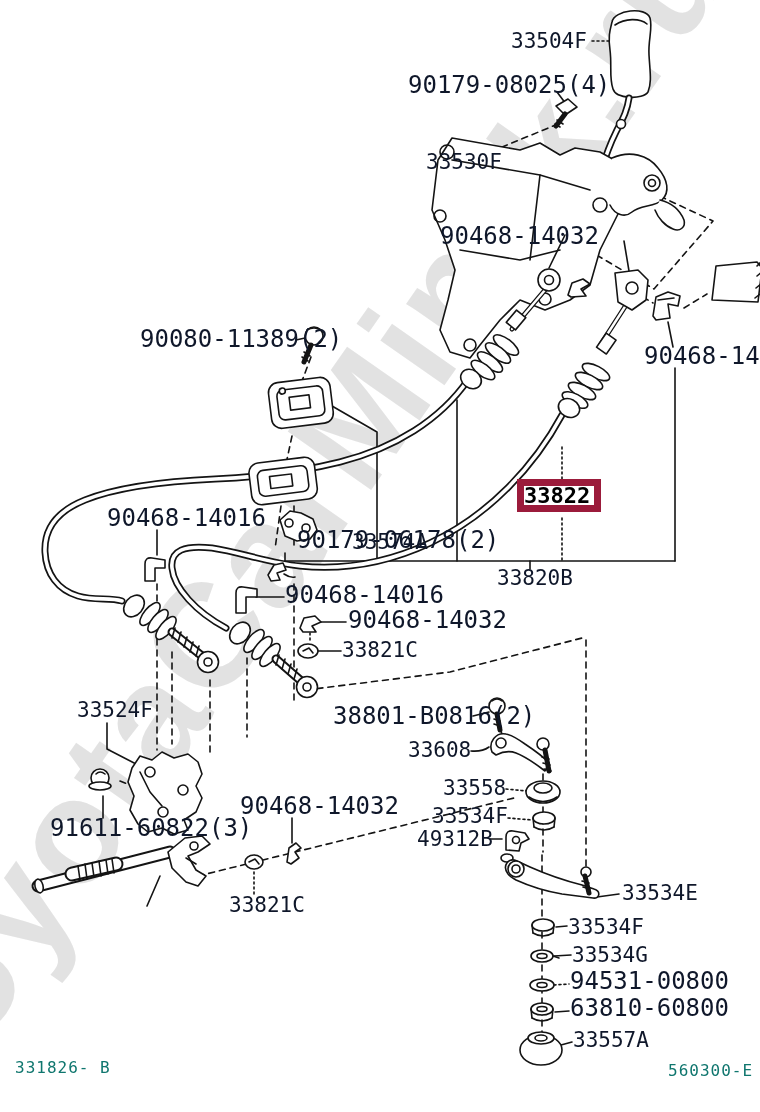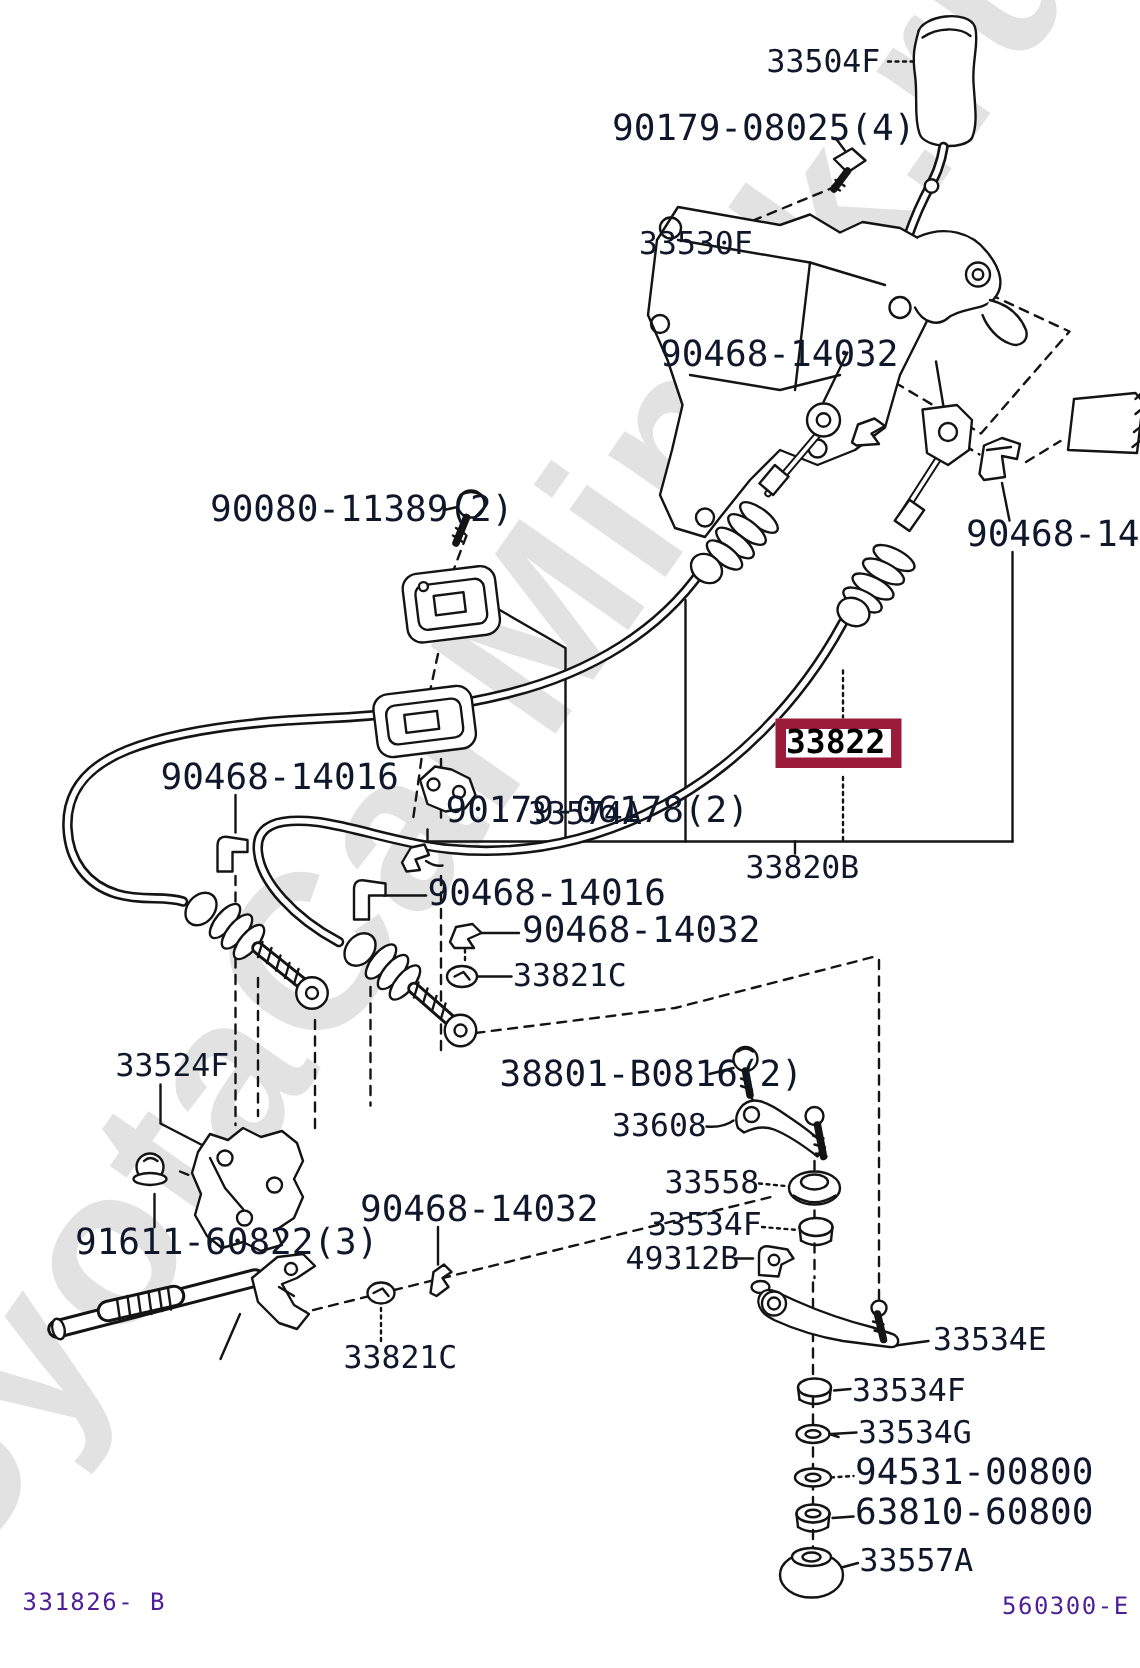--- a/index.html
+++ b/index.html
@@ -5,21 +5,21 @@
   html,body{margin:0;padding:0;background:#ffffff;}
   #stage{position:relative;width:760px;height:1112px;background:#ffffff;overflow:hidden;
          font-family:"DejaVu Sans Mono",monospace;}
   #watermark{position:absolute;left:-180px;top:1040px;transform:rotate(-55deg);transform-origin:0 0;
              font-family:"Liberation Sans",sans-serif;font-weight:bold;font-size:148px;
              color:#dcdcdc;opacity:.8;white-space:nowrap;z-index:0;letter-spacing:4px;}
   #art{position:absolute;left:0;top:0;z-index:1;}
   .lbl{position:absolute;z-index:2;color:#0f172a;font-weight:normal;white-space:nowrap;}
   .big{font-size:21px;line-height:21px;}
   .small{font-size:24px;line-height:18px;}
-  .thin{font-weight:normal;font-size:16px;line-height:16px;color:#4c1d95;letter-spacing:1px;}
+  .thin{font-weight:normal;font-size:16px;line-height:16px;color:#0f766e;letter-spacing:1px;}
   .note{font-size:18px;line-height:21.5px;}
   #hl-box{position:absolute;left:517px;top:479px;z-index:3;background:#ffffff;
           border:7px solid #9b1b3b;width:70px;height:19px;display:flex;align-items:center;
           justify-content:flex-start;font-size:22px;font-weight:bold;color:#000;}
 </style>
 </head>
 <body>
 
 <div id="stage">
 

